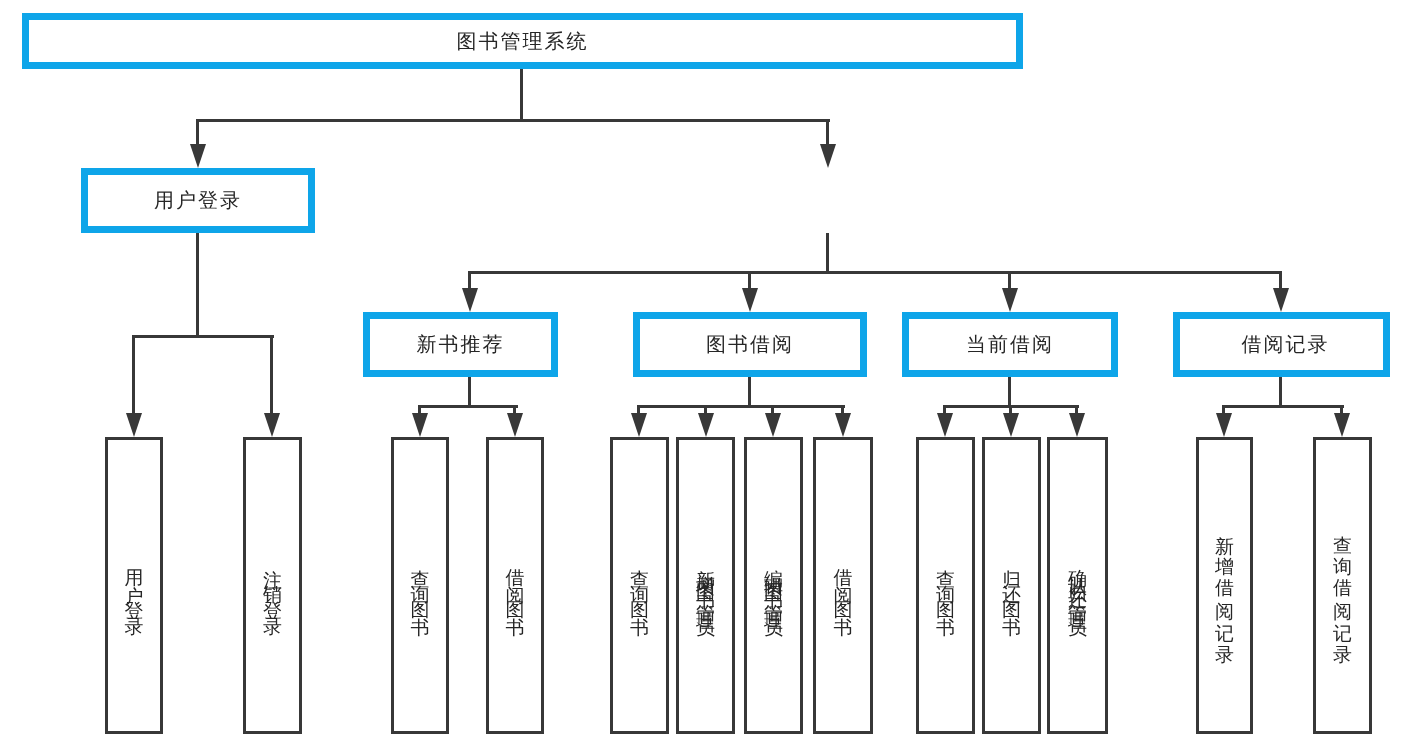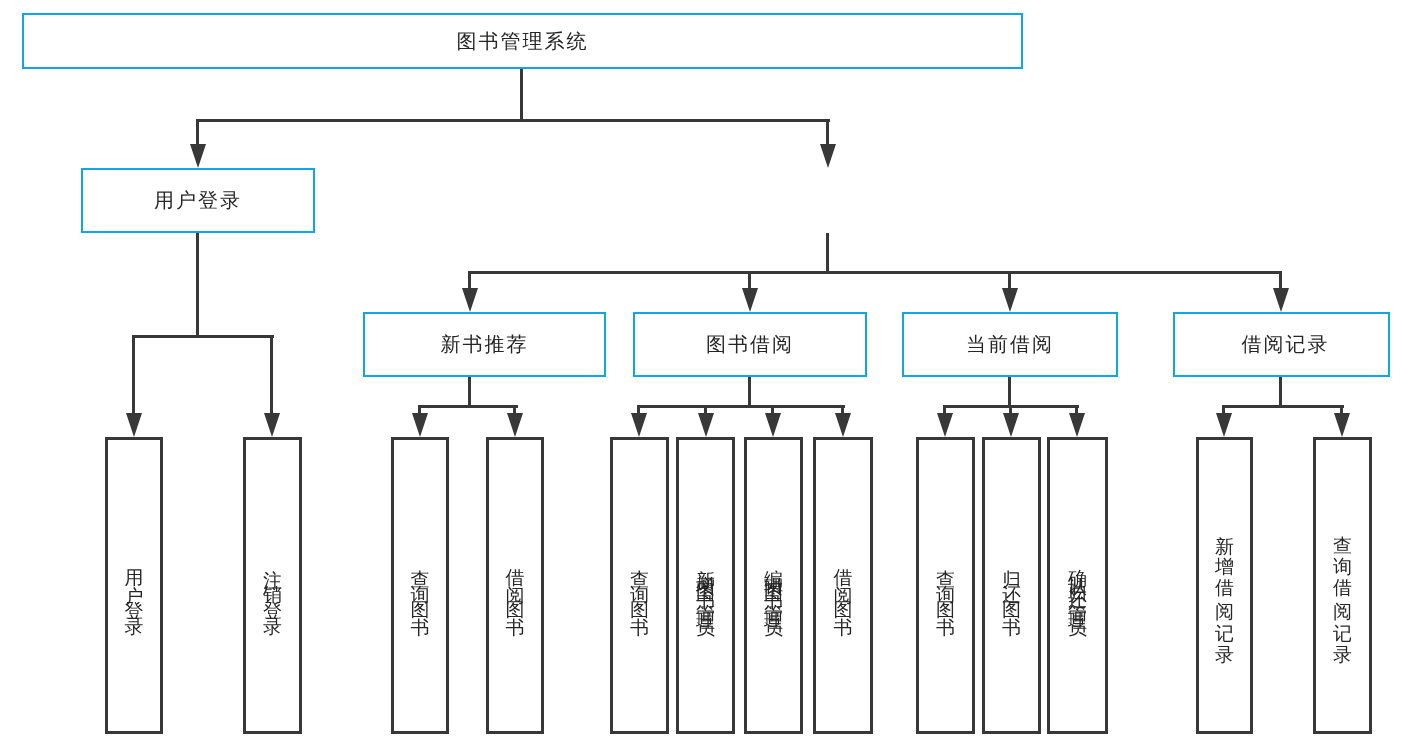--- a/index.html
+++ b/index.html
@@ -3,21 +3,21 @@
 <meta charset="utf-8">
 <style>
   html,body { margin:0; padding:0; background:#ffffff; }
   .canvas {
     position:relative; width:1405px; height:747px; background:#ffffff;
     font-family:"Liberation Sans","DejaVu Sans",sans-serif; color:#262626;
     overflow:hidden;
   }
   .box {
     position:absolute; box-sizing:border-box; background:#ffffff;
-    border:2px solid #0ea5e9; display:flex; align-items:center; justify-content:center;
+    border:7px solid #0ea5e9; display:flex; align-items:center; justify-content:center;
     font-size:20px; letter-spacing:2px; color:#262626;font-family:Liberation Mono, monospace;
   }
   .vbox {
     position:absolute; box-sizing:border-box; background:#ffffff;
     border:3px solid #383838; display:flex; align-items:center; justify-content:center;
     font-size:19px; color:#262626;
   }
   .vbox span { writing-mode:vertical-rl; text-orientation:mixed; display:block; }
   .v4 span { letter-spacing:16px; }
   .v6 span { letter-spacing:22px; }
@@ -65,21 +65,21 @@
   <div class="hline" style="left:468px; top:271px; width:814px;"></div>
   <div class="vline" style="left:468px; top:271px; height:20px;"></div>
   <div class="arr" style="left:462px; top:288px;"></div>
   <div class="vline" style="left:748px; top:271px; height:20px;"></div>
   <div class="arr" style="left:742px; top:288px;"></div>
   <div class="vline" style="left:1008px; top:271px; height:20px;"></div>
   <div class="arr" style="left:1002px; top:288px;"></div>
   <div class="vline" style="left:1279px; top:271px; height:20px;"></div>
   <div class="arr" style="left:1273px; top:288px;"></div>
 
-  <div class="box" style="left:363px; top:312px; width:243px; height:65px;">
+  <div class="box" style="left:363px; top:312px; width:195px; height:65px;">
     <span>新书推荐</span>
   </div>
   <div class="box" style="left:633px; top:312px; width:234px; height:65px;">
     <span>图书借阅</span>
   </div>
   <div class="box" style="left:902px; top:312px; width:216px; height:65px;">
     <span>当前借阅</span>
   </div>
   <div class="box" style="left:1173px; top:312px; width:217px; height:65px;padding-left:8px;">
     <span>借阅记录</span>

